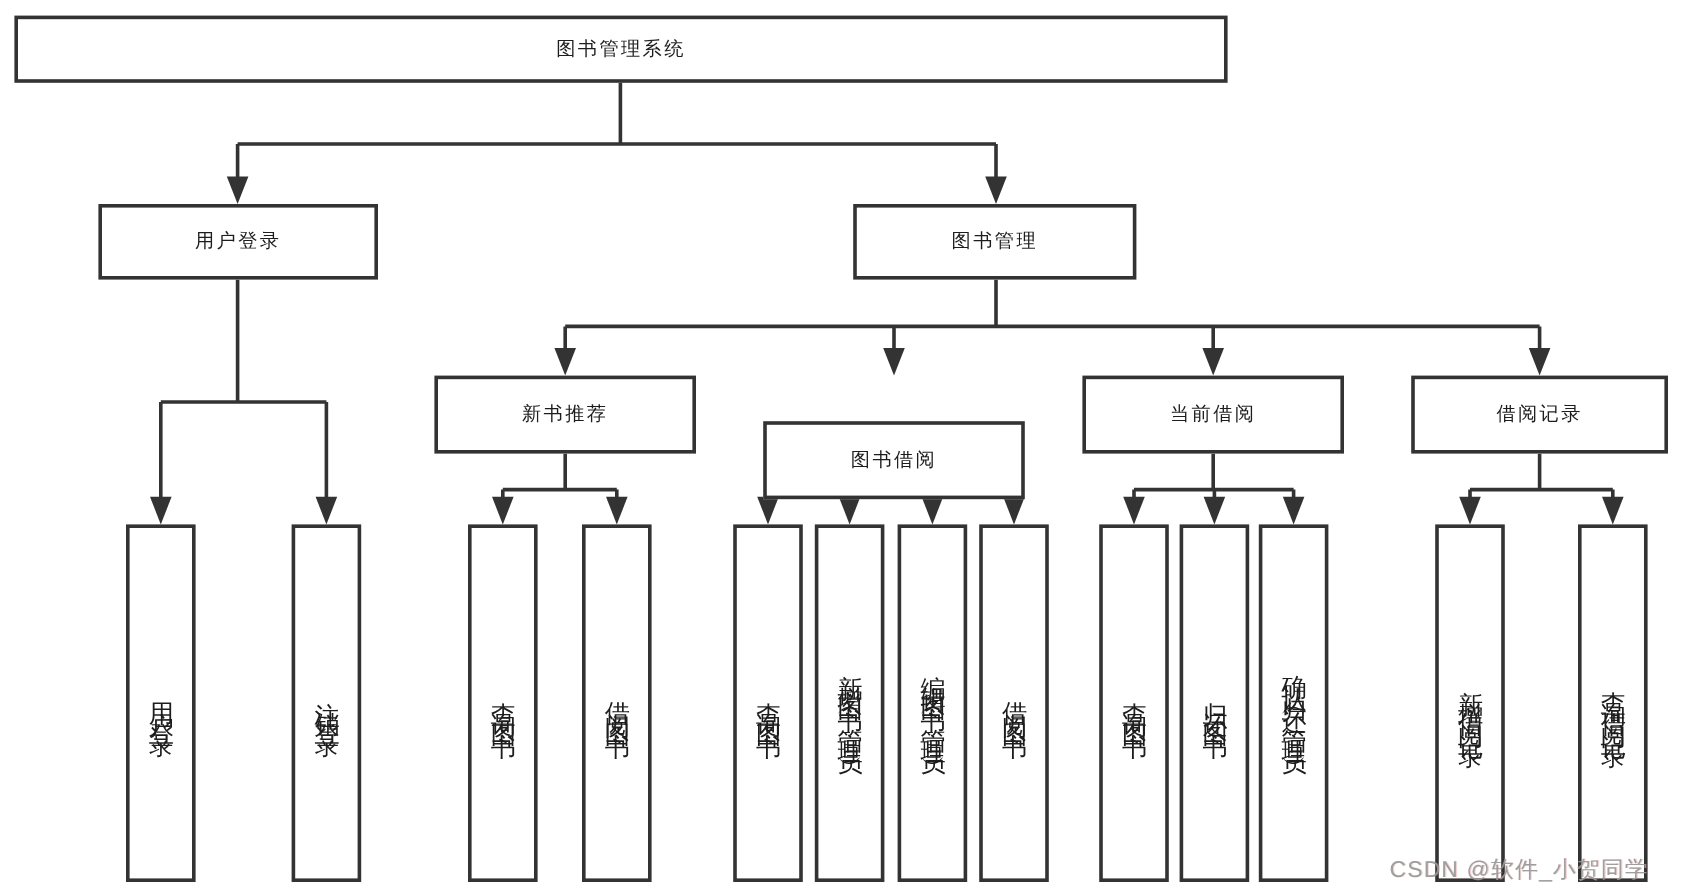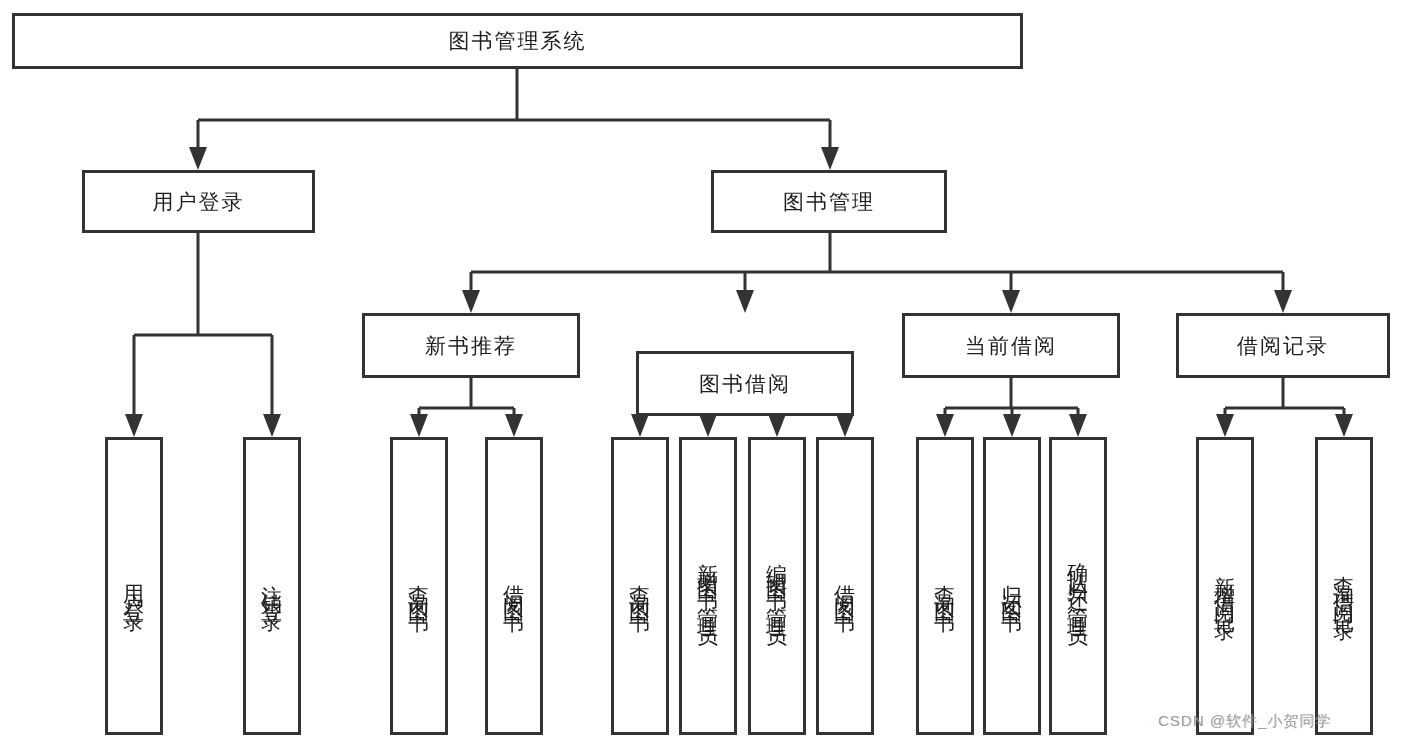--- a/index.html
+++ b/index.html
@@ -12,29 +12,29 @@
   .stage{position:relative;width:1405px;height:747px;}
   .connectors{position:absolute;left:0;top:0;z-index:0;}
   .connectors path{stroke:#333333;stroke-width:3;fill:none;}
   .connectors polygon{fill:#333333;stroke:none;}
   .node{
     position:absolute;box-sizing:border-box;
     background:#ffffff;border:3px solid #333333;
     display:flex;align-items:center;justify-content:center;
     color:#1d1d1d;z-index:1;
   }
-  .h-label{font-size:21px;letter-spacing:2px;white-space:nowrap;}
+  .h-label{font-size:16px;letter-spacing:2px;white-space:nowrap;}
   .leaf .v-label{
     writing-mode:vertical-rl;text-orientation:mixed;
     font-size:21px;letter-spacing:9px;line-height:1;
     white-space:nowrap;
   }
   .watermark{
     position:absolute;left:1158px;top:712px;z-index:3;
-    font-size:15px;color:rgba(152,152,152,0.92);
+    font-size:19px;color:rgba(152,152,152,0.92);
     letter-spacing:1px;white-space:nowrap;
     text-shadow:1px 0 0 rgba(205,110,110,0.30);
   }
 </style>
 </head>
 <body>
 
 <div class="stage">
 
   <svg class="connectors" width="1405" height="747" viewBox="0 0 1405 747">

